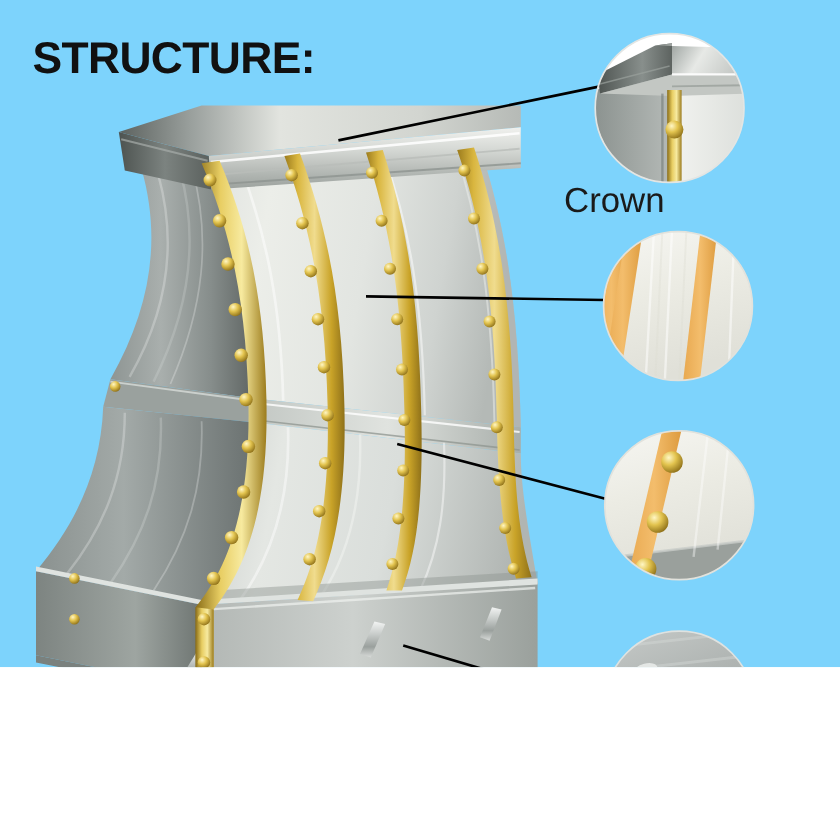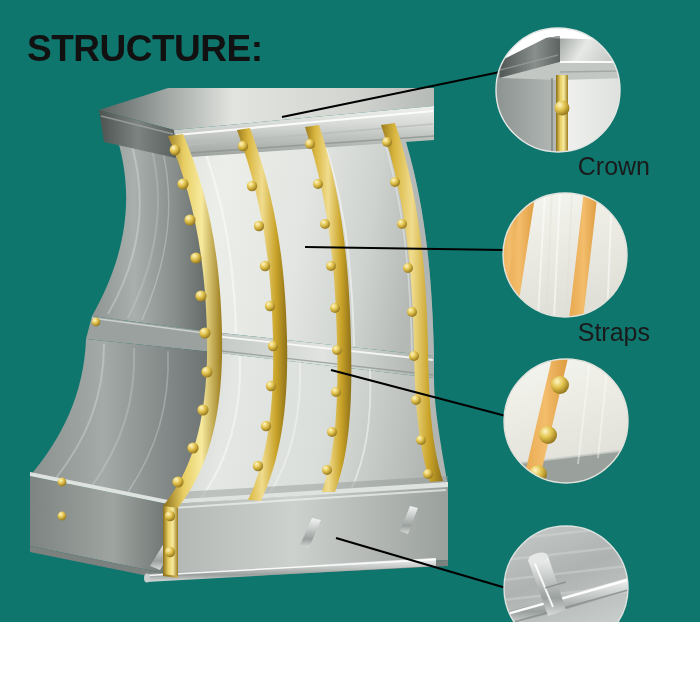--- a/index.html
+++ b/index.html
@@ -3,41 +3,41 @@
 <meta charset="utf-8">
 <style>
   html, body {
     margin: 0;
     padding: 0;
     background: #ffffff;
   }
   #page {
     position: relative;
     width: 700px;
-    height: 622px;
-    background: #0f766e;
+    height: 556px;
+    background: #7dd3fc;
     overflow: hidden;
     font-family: "Liberation Sans", sans-serif;
   }
   #title {
     position: absolute;
     left: 27px;
     top: 28px;
     font-size: 37px;
     font-weight: bold;
     letter-spacing: -0.5px;
     color: #111111;
     font-family: "Liberation Sans", sans-serif;
     white-space: nowrap;
   }
   .callout-label {
     position: absolute;
     width: 180px;
-    text-align: right;
-    font-size: 25px;
+    text-align: left;
+    font-size: 29px;
     color: #1a1a1a;
     font-family: "Liberation Sans", sans-serif;
     white-space: nowrap;
   }
   #lbl-crown   { left: 470px; top: 152px; }
   #lbl-straps  { left: 470px; top: 318px; }
   #lbl-rivets  { left: 470px; top: 484px; }
   #lbl-potrail { left: 470px; top: 650px; }
   svg.layer {
     position: absolute;
@@ -441,15 +441,14 @@
 
         <ellipse cx="538" cy="558" rx="10" ry="5" fill="#e4e7e5" transform="rotate(-14 538 558)"></ellipse>
 
         <ellipse cx="507" cy="619" rx="4" ry="7" fill="#b9bebc"></ellipse>
       </g>
       <circle cx="566" cy="588" r="62" fill="none" stroke="#dfe2e0" stroke-width="1.4"></circle>
     </g>
   </svg>
 
   <div class="callout-label" id="lbl-crown">Crown</div>
-  <div class="callout-label" id="lbl-straps">Straps</div>
 
 </div>
 
 </body></html>

